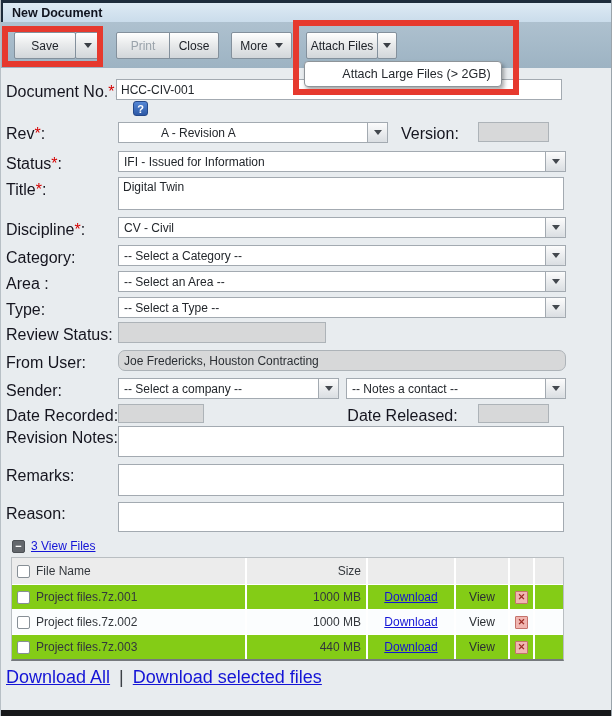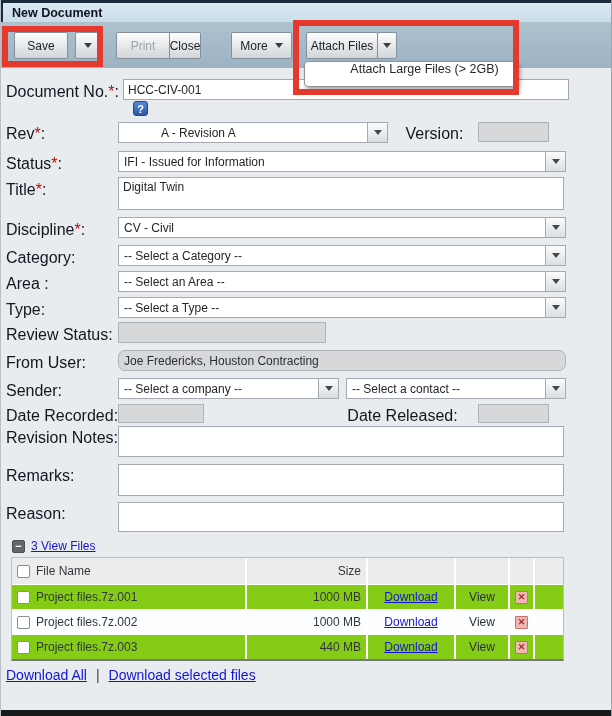--- a/index.html
+++ b/index.html
@@ -27,24 +27,24 @@
     background:linear-gradient(#fefefe 0%,#e9ebec 45%,#d2d6da 100%);
     color:#20242a; font-size:12px;
     display:flex; align-items:center; justify-content:center;
     box-shadow:0 1px 1px rgba(255,255,255,.4) inset;
   }
   .tbtn.disabled { color:#9aa3ab; }
   .tri { width:0; height:0; border-left:4px solid transparent; border-right:4px solid transparent; border-top:5px solid #3a3f45; }
   .combo-tri { width:0; height:0; border-left:4px solid transparent; border-right:4px solid transparent; border-top:5px solid #43484e; }
   
   .menu {
-    position:absolute; left:303px; top:61px; width:214px; height:26px;
+    position:absolute; left:303px; top:61px; width:198px; height:26px;
     background:#fff; border:1px solid #8e9499; border-radius:4px;
     box-shadow:2px 3px 4px rgba(0,0,0,.35); z-index:50;
-    display:flex; align-items:flex-start; overflow:hidden;
+    display:flex; align-items:center; overflow:hidden;
   }
   .menu-gutter { width:27px; background:linear-gradient(90deg,#ebebeb,#f4f4f4); border-right:1px solid #e0e0e0; }
   .menu-item { flex:1; display:flex; align-items:center; justify-content:center; font-size:12.5px; color:#24282d; white-space:nowrap; }
   
   .redbox { position:absolute; border:6px solid #e6392e; z-index:100; pointer-events:none; }
   
   .lbl { position:absolute; left:5px; font-size:16px; color:#15151f; white-space:pre; }
   .req { color:#d40000; }
   .tinput {
     position:absolute; border:1px solid #a3aab1; background:#fff;
@@ -83,77 +83,77 @@
   .c-size { width:121px; justify-content:flex-end; padding-right:5px; color:#33373c; }
   .c-dl { width:88px; justify-content:center; }
   .c-view { width:54px; justify-content:center; color:#2b2f34; }
   .c-x { width:25px; justify-content:center; }
   .c-last { width:28px; border-right:none; }
   .cb { width:13px; height:13px; border:1px solid #878f96; border-radius:2px; background:#fff; }
   .del-icon {
     width:13px; height:13px; background:#f0b6b1; border:1px solid #c4726b; border-radius:1px;
     color:#9e2d26; font-size:9px; font-weight:bold; line-height:11px; text-align:center;
   }
-  .bottom-links { position:absolute; left:5px; top:667px; display:flex; gap:9px; align-items:flex-start; font-size:14px; }
+  .bottom-links { position:absolute; left:5px; top:667px; display:flex; gap:9px; align-items:flex-start; font-size:18px; }
   .pipe { color:#3c4characters046; color:#3c4046; }
   .bottom-bar { position:absolute; left:0; top:710px; width:612px; height:6px; background:#17181a; }
 </style>
 </head>
 <body>
 
 <div class="screen">
 
   <div class="titlebar">
     <span>New Document</span>
   </div>
 
   <div class="toolbar">
-    <div class="tbtn" style="left:13px; width:54px;">
+    <div class="tbtn" style="left:13px; width:62px;">
       <span>Save</span>
     </div>
     <div class="tbtn" style="left:74px; width:25px;">
       <span class="tri"></span>
     </div>
     <div class="tbtn disabled" style="left:115px; width:54px; border-radius:2px 0 0 2px;">
       <span>Print</span>
     </div>
-    <div class="tbtn" style="left:168px; width:32px; border-radius:0 2px 2px 0;">
+    <div class="tbtn" style="left:168px; width:50px; border-radius:0 2px 2px 0;">
       <span>Close</span>
     </div>
     <div class="tbtn" style="left:230px; width:61px; gap:7px;">
       <span>More</span>
       <span class="tri"></span>
     </div>
     <div class="tbtn" style="left:305px; width:72px;">
       <span>Attach Files</span>
     </div>
     <div class="tbtn" style="left:376px; width:20px;">
       <span class="tri"></span>
     </div>
   </div>
 
   <div class="menu">
     <div class="menu-gutter"></div>
     <div class="menu-item">Attach Large Files (&gt; 2GB)</div>
   </div>
 
   <div class="lbl" style="top:83px;"><span>Document No.</span><span class="req">*</span><span>:</span></div>
-  <input class="tinput" style="left: 122px; top: 79px; width: 446px; height: 21px;" value="HCC-CIV-001">
+  <input class="tinput" style="left: 115px; top: 79px; width: 446px; height: 21px;" value="HCC-CIV-001">
   <div class="help">
       <span>?</span>
     </div>
 
   <div class="lbl" style="top:125px;"><span>Rev</span><span class="req">*</span><span>:</span></div>
   <div class="combo" style="left:117px; top:122px; width:270px;padding-left:37px;">
     <span class="combo-text">A - Revision A</span>
     <span class="combo-btn">
         <i class="combo-tri"></i>
       </span>
   </div>
-  <div class="lbl" style="left:400px; top:125px; width:67px; text-align:center;"><span>Version</span><span>:</span></div>
+  <div class="lbl" style="left:400px; top:125px; width:67px; text-align:left;"><span>Version</span><span>:</span></div>
   <div class="ginput" style="left:477px; top:122px; width:71px; height:20px;"></div>
 
   <div class="lbl" style="top:155px;"><span>Status</span><span class="req">*</span><span>:</span></div>
   <div class="combo" style="left:117px; top:151px; width:448px;">
     <span class="combo-text">IFI - Issued for Information</span>
     <span class="combo-btn">
         <i class="combo-tri"></i>
       </span>
   </div>
 
@@ -199,21 +199,21 @@
   <div class="ginput" style="left:117px; top:350px; width:448px; height:21px; line-height:16px;border-radius:7px;"><span>Joe Fredericks, Houston Contracting</span></div>
 
   <div class="lbl" style="top:382px;"><span>Sender</span><span>:</span></div>
   <div class="combo" style="left:117px; top:378px; width:221px;">
     <span class="combo-text">-- Select a company --</span>
     <span class="combo-btn">
         <i class="combo-tri"></i>
       </span>
   </div>
   <div class="combo" style="left:345px; top:378px; width:220px;">
-    <span class="combo-text">-- Select a contact --</span>
+    <span class="combo-text">-- Notes a contact --</span>
     <span class="combo-btn">
         <i class="combo-tri"></i>
       </span>
   </div>
 
   <div class="lbl" style="top:407px;"><span>Date Recorded</span><span>:</span></div>
   <div class="ginput" style="left:117px; top:404px; width:86px; height:19px;"></div>
   <div class="lbl" style="left:340px; top:407px; width:123px; text-align:center;"><span>Date Released</span><span>:</span></div>
   <div class="ginput" style="left:477px; top:404px; width:71px; height:19px;"></div>
 

